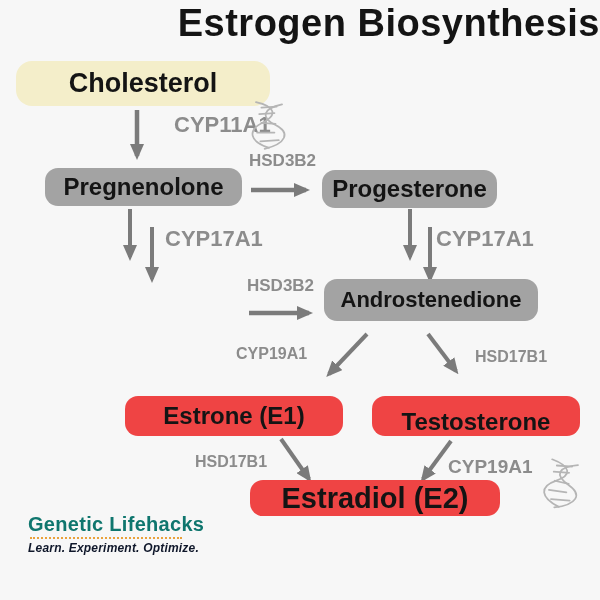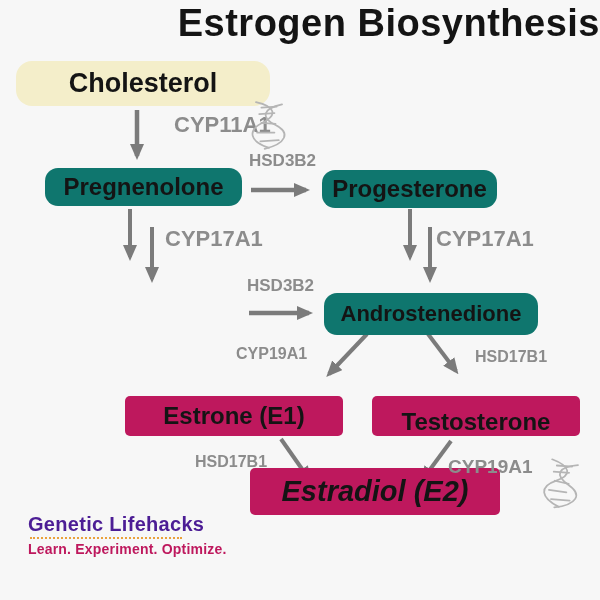--- a/index.html
+++ b/index.html
@@ -17,31 +17,31 @@
     font-size:38px;font-weight:700;color:#141414;
     letter-spacing:0.5px;
   }
   .node{
     position:absolute;
     display:flex;align-items:center;justify-content:center;
     font-weight:800;color:#141414;
     box-sizing:border-box;
   }
   .node.start{background:#f4eeca;border-radius:16px;}
-  .node.mid{background:#0f766e;border-radius:13px;}
-  .node.end{background:#be185d;border-radius:5px;}
+  .node.mid{background:#a3a3a3;border-radius:13px;}
+  .node.end{background:#ef4444;border-radius:13px;}
 
   #node-cholesterol{left:16px;top:61px;width:254px;height:45px;font-size:27px;}
   #node-pregnenolone{left:45px;top:168px;width:197px;height:38px;font-size:24px;}
   #node-progesterone{left:322px;top:170px;width:175px;height:38px;font-size:24px;}
   #node-dhea{left:50px;top:290px;width:182px;height:41px;font-size:26px;letter-spacing:1px;}
-  #node-androstenedione{left:324px;top:293px;width:214px;height:42px;font-size:22px;}
+  #node-androstenedione{left:324px;top:279px;width:214px;height:42px;font-size:22px;}
   #node-estrone{left:125px;top:396px;width:218px;height:40px;font-size:24px;}
   #node-testosterone{left:372px;top:396px;width:208px;height:40px;font-size:24px;align-items:flex-end;}
-  #node-estradiol{left:250px;top:468px;width:250px;height:47px;font-size:29px;font-style:italic;}
+  #node-estradiol{left:250px;top:480px;width:250px;height:36px;font-size:29px;}
 
   .enzyme{
     position:absolute;
     font-weight:800;color:#8c8c8c;
     white-space:nowrap;
   }
   #enz-cyp11a1{left:166px;top:112px;font-size:22px;margin-left:8px;}
   #enz-hsd3b2-top{left:249px;top:151px;font-size:17px;}
   #enz-cyp17a1-left{left:165px;top:226px;font-size:22px;}
   #enz-cyp17a1-right{left:436px;top:226px;font-size:22px;}
@@ -52,27 +52,27 @@
   #enz-cyp19a1-bottom{left:448px;top:456px;font-size:19px;}
 
   svg.overlay{position:absolute;left:0;top:0;pointer-events:none;}
 
   .dna{position:absolute;}
   #dna-top{left:246px;top:100px;}
   #dna-bottom{left:540px;top:458px;transform:rotate(8deg);}
 
   .logo{position:absolute;left:28px;top:513px;}
   .logo-name{
-    font-size:20px;font-weight:800;color:#4c1d95;letter-spacing:0.3px;
+    font-size:20px;font-weight:800;color:#0f766e;letter-spacing:0.3px;
   }
   .logo-divider{
     width:152px;border-top:2px dotted #e9a13b;margin:1px 0 2px 2px;
   }
   .logo-tagline{
-    font-size:14px;font-weight:700;color:#be185d;letter-spacing:0.2px;
+    font-size:12px;font-weight:700;color:#0f172a;letter-spacing:0.2px;font-style:italic;
   }
 </style>
 </head>
 <body>
 
 <div class="stage">
 
   <div class="title">Estrogen Biosynthesis</div>
 
   <svg class="overlay" width="600" height="600" viewBox="0 0 600 600">

